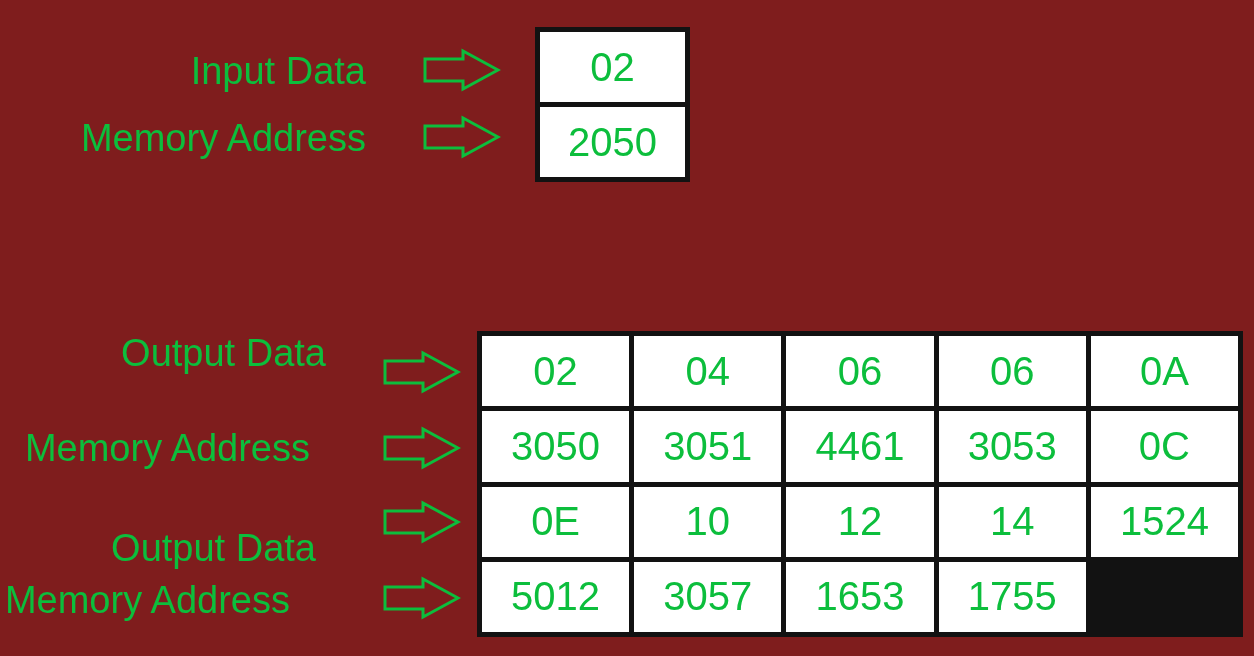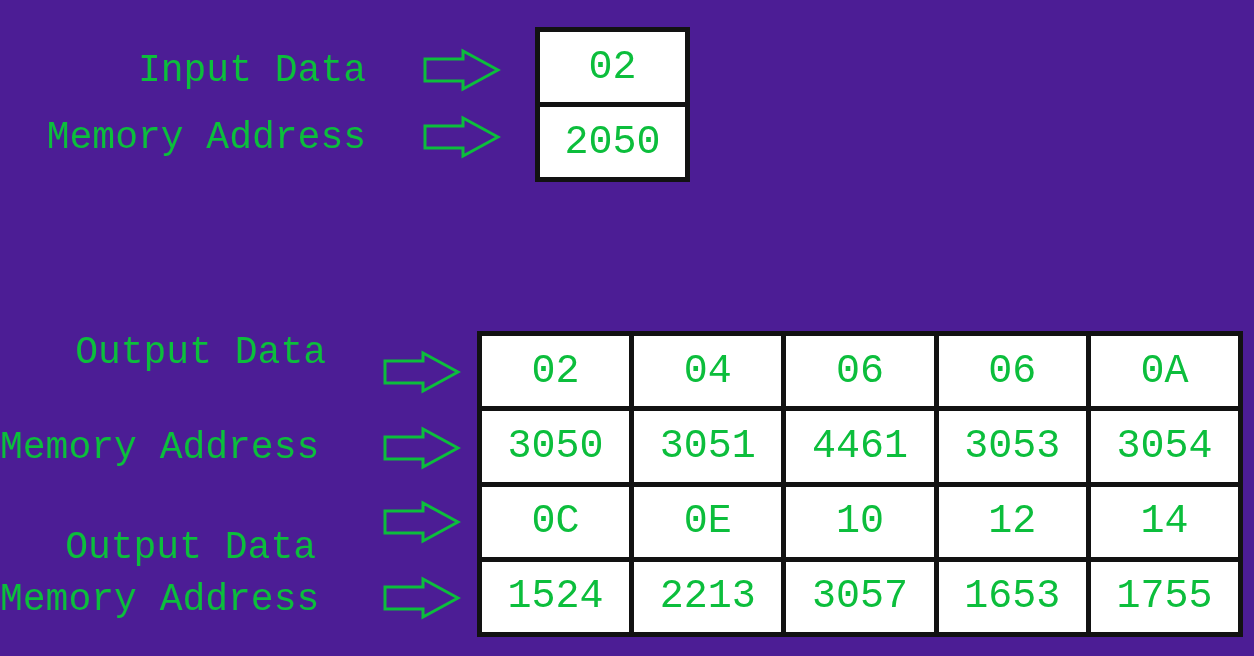--- a/index.html
+++ b/index.html
@@ -74,21 +74,21 @@
     display: flex;
     align-items: center;
     justify-content: center;
     color: var(--green);
     font-size: 40px;
   }
 </style>
 </head>
 <body>
 
-<div class="stage" style="--green: #0cbe3c; --black: #121212; background: #4c1d95; font-family: Liberation Mono, monospace;">
+<div class="stage" style="--green: #0cbe3c; --black: #121212; background: #7f1d1d;">
 
   <div class="green-label lbl-input-data">Input Data</div>
   <div class="green-label lbl-mem-top">Memory Address</div>
 
   <svg class="arrow-icon arr-top-1" viewBox="0 0 78 44">
     <polygon points="2,11 40,11 40,3 75,22 40,41 40,33 2,33" fill="none" stroke="currentColor" stroke-width="3" stroke-linejoin="miter"></polygon>
   </svg>
   <svg class="arrow-icon arr-top-2" viewBox="0 0 78 44">
     <polygon points="2,11 40,11 40,3 75,22 40,41 40,33 2,33" fill="none" stroke="currentColor" stroke-width="3" stroke-linejoin="miter"></polygon>
   </svg>
@@ -120,28 +120,27 @@
     <div class="cell">02</div>
     <div class="cell">04</div>
     <div class="cell">06</div>
     <div class="cell">06</div>
     <div class="cell">0A</div>
 
     <div class="cell">3050</div>
     <div class="cell">3051</div>
     <div class="cell">4461</div>
     <div class="cell">3053</div>
-    <div class="cell">3054</div>
 
     <div class="cell">0C</div>
     <div class="cell">0E</div>
     <div class="cell">10</div>
     <div class="cell">12</div>
     <div class="cell">14</div>
 
     <div class="cell">1524</div>
-    <div class="cell">2213</div>
+    <div class="cell">5012</div>
     <div class="cell">3057</div>
     <div class="cell">1653</div>
     <div class="cell">1755</div>
   </div>
 
 </div>
 
 </body></html>

